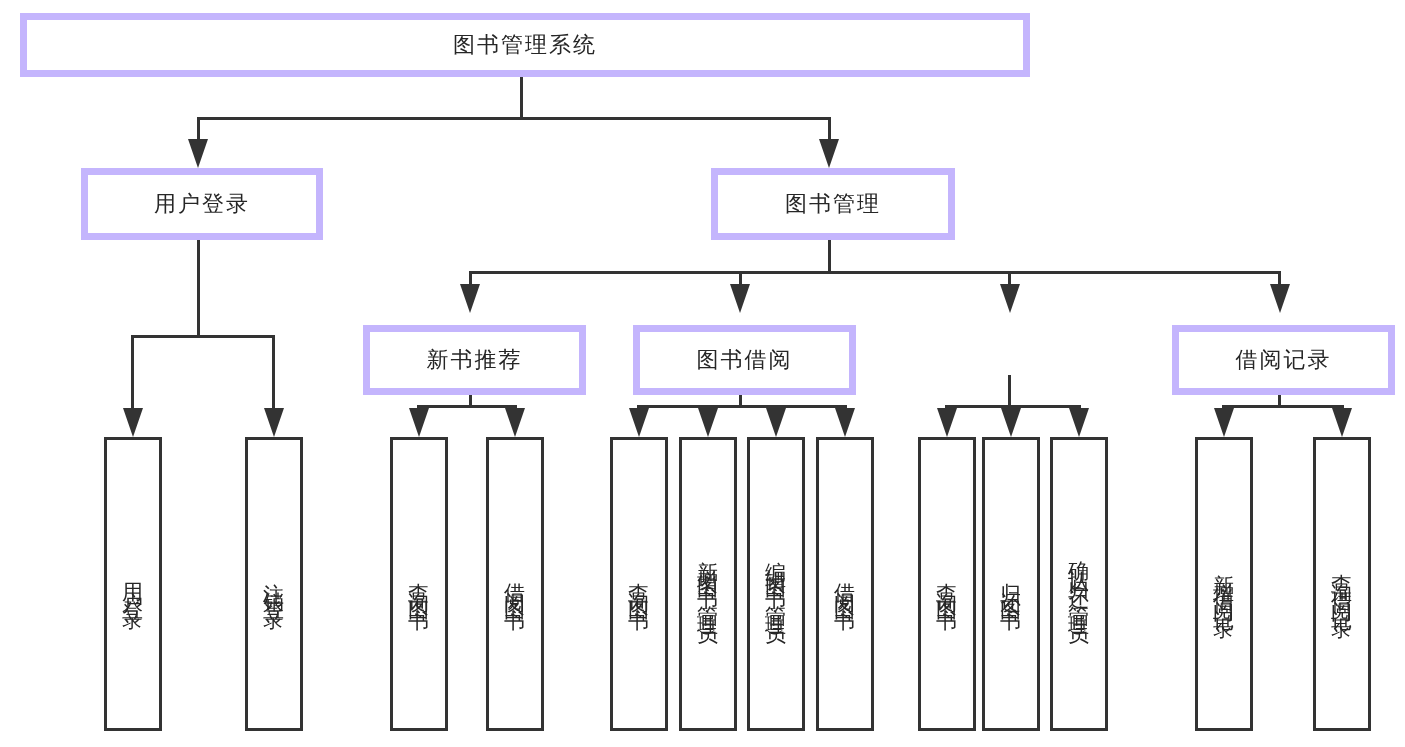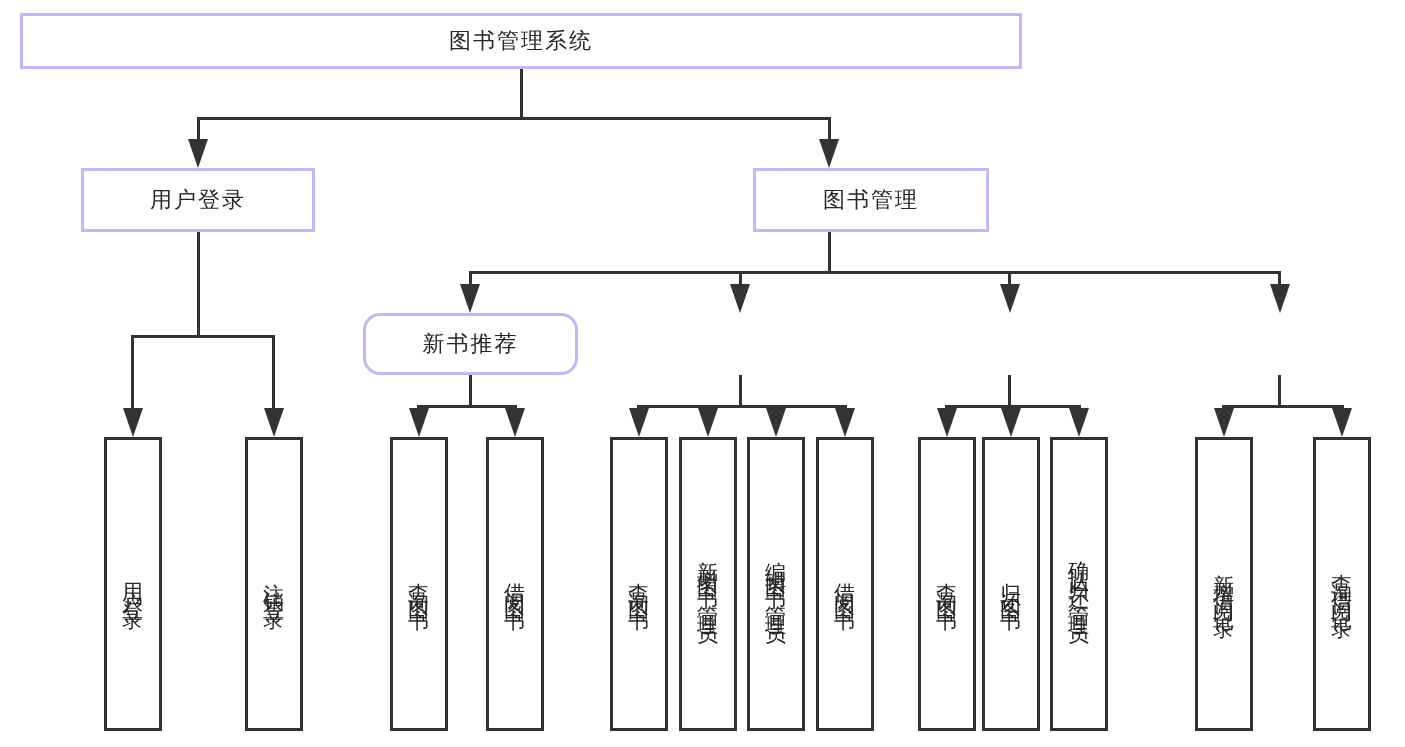--- a/index.html
+++ b/index.html
@@ -2,30 +2,30 @@
 <html><head>
 <meta charset="utf-8">
 <style>
   html,body{margin:0;padding:0;background:#ffffff;}
   #canvas{
     position:relative;width:1405px;height:747px;background:#ffffff;
     font-family:"Liberation Sans","DejaVu Sans",sans-serif;
     color:#262626;overflow:hidden;
   }
   .box{
-    position:absolute;background:#ffffff;border:3px solid #c4b5fd;
+    position:absolute;background:#ffffff;border:7px solid #c4b5fd;
     display:flex;align-items:center;justify-content:center;
     font-size:22px;letter-spacing:2px;color:#262626;box-sizing:content-box;
     z-index:2;
   }
   .root{left:20px;top:13px;width:996px;height:50px;}
   .l2{top:168px;height:58px;}
   .l2a{left:81px;width:228px;}
-  .l2b{left:711px;width:230px;margin-left:42px;}
-  .l3{top:313px;width:209px;height:56px;border-radius:17px;}
+  .l2b{left:711px;width:230px;}
+  .l3{top:325px;width:209px;height:56px;}
   .l3a{left:363px;} .l3b{left:633px;} .l3c{left:902px;} .l3d{left:1172px;}
   .leaf{
     position:absolute;top:437px;width:52px;height:288px;background:#ffffff;
     border:3px solid #333333;display:flex;align-items:center;justify-content:center;
     box-sizing:content-box;z-index:2;
   }
   .vtext{
     writing-mode:vertical-rl;text-orientation:mixed;
     font-size:21px;letter-spacing:9px;line-height:1;color:#262626;
   }
@@ -52,20 +52,26 @@
 
   <div class="box l2 l2a">
     <span>用户登录</span>
   </div>
   <div class="box l2 l2b">
     <span>图书管理</span>
   </div>
 
   <div class="box l3 l3a">
     <span>新书推荐</span>
+  </div>
+  <div class="box l3 l3b">
+    <span>图书借阅</span>
+  </div>
+  <div class="box l3 l3d">
+    <span>借阅记录</span>
   </div>
 
   <div class="leaf" style="left:104px">
     <span class="vtext">用户登录</span>
   </div>
   <div class="leaf" style="left:245px">
     <span class="vtext">注销登录</span>
   </div>
   <div class="leaf" style="left:390px">
     <span class="vtext">查询图书</span>

